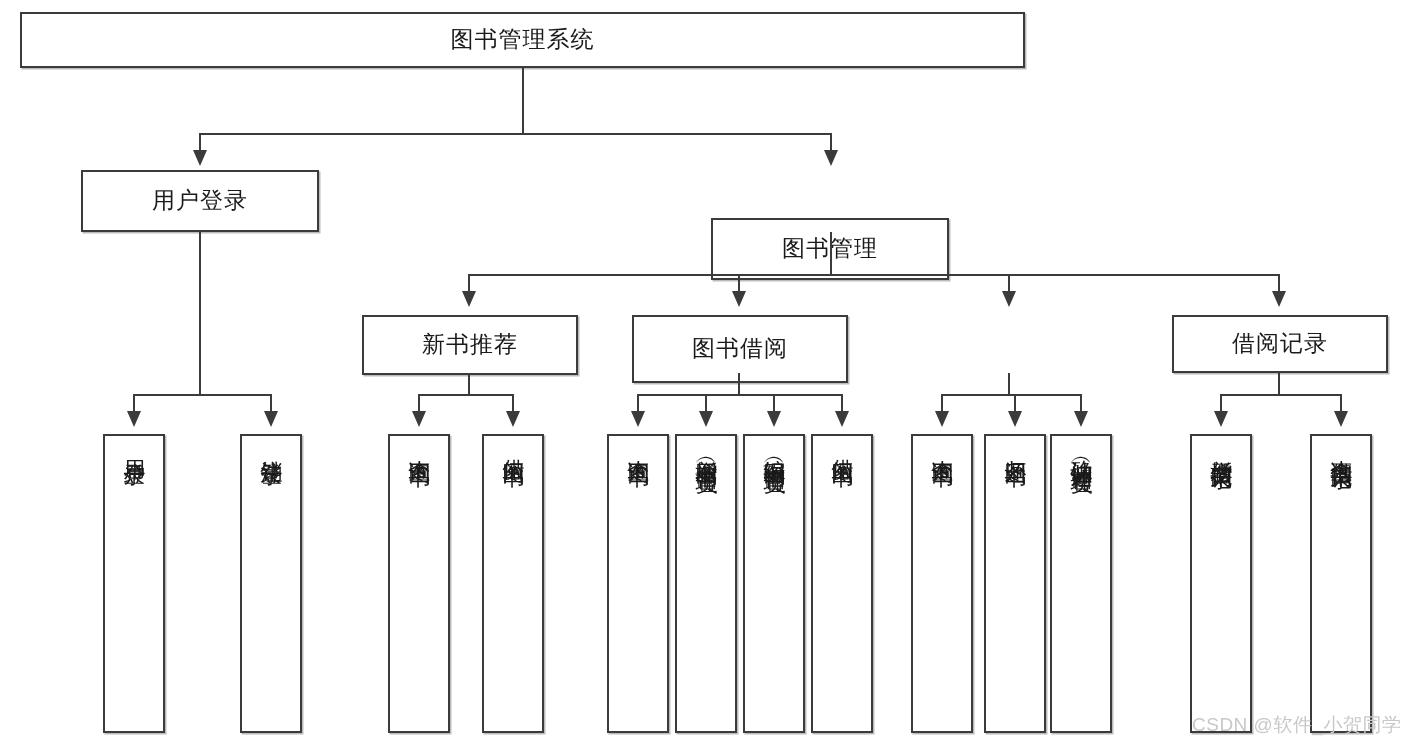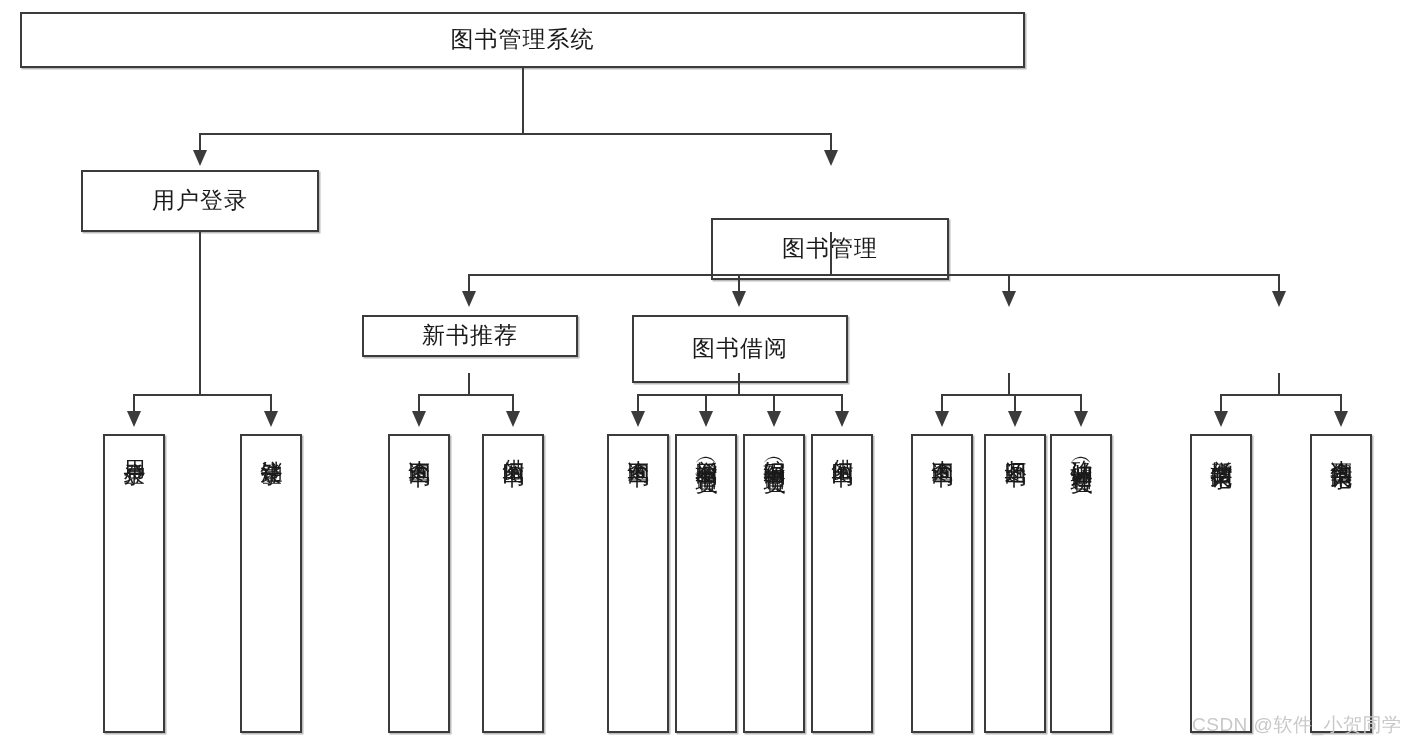--- a/index.html
+++ b/index.html
@@ -105,25 +105,28 @@
   <div class="edge h" style="left:468px; top:274px; width:812px;"></div>
   <div class="edge v" style="left:468px; top:274px; height:20px;"></div>
   <div class="arrow" style="left:462px; top:291px;"></div>
   <div class="edge v" style="left:738px; top:274px; height:20px;"></div>
   <div class="arrow" style="left:732px; top:291px;"></div>
   <div class="edge v" style="left:1008px; top:274px; height:20px;"></div>
   <div class="arrow" style="left:1002px; top:291px;"></div>
   <div class="edge v" style="left:1278px; top:274px; height:20px;"></div>
   <div class="arrow" style="left:1272px; top:291px;"></div>
 
-  <div class="node h-label" id="l3-0" style="left: 362px; top: 315px; width: 216px; height: 42px; text-align: center;">
+  <div class="node h-label" id="l3-0" style="left: 362px; top: 315px; width: 216px; height: 60px; text-align: center;">
     <span>新书推荐</span>
   </div>
   <div class="node h-label" id="l3-1" style="left: 632px; top: 315px; width: 216px; height: 68px;">
     <span>图书借阅</span>
+  </div>
+  <div class="node h-label" id="l3-3" style="left: 1172px; top: 315px; width: 216px; height: 58px;">
+    <span>借阅记录</span>
   </div>
 
   <div class="edge v" style="left:468px; top:373px; height:23px;"></div>
   <div class="edge h" style="left:418px; top:394px; width:96px;"></div>
   <div class="edge v" style="left:418px; top:394px; height:20px;"></div>
   <div class="arrow" style="left:412px; top:411px;"></div>
   <div class="edge v" style="left:512px; top:394px; height:20px;"></div>
   <div class="arrow" style="left:506px; top:411px;"></div>
 
   <div class="edge v" style="left:738px; top:373px; height:23px;"></div>

